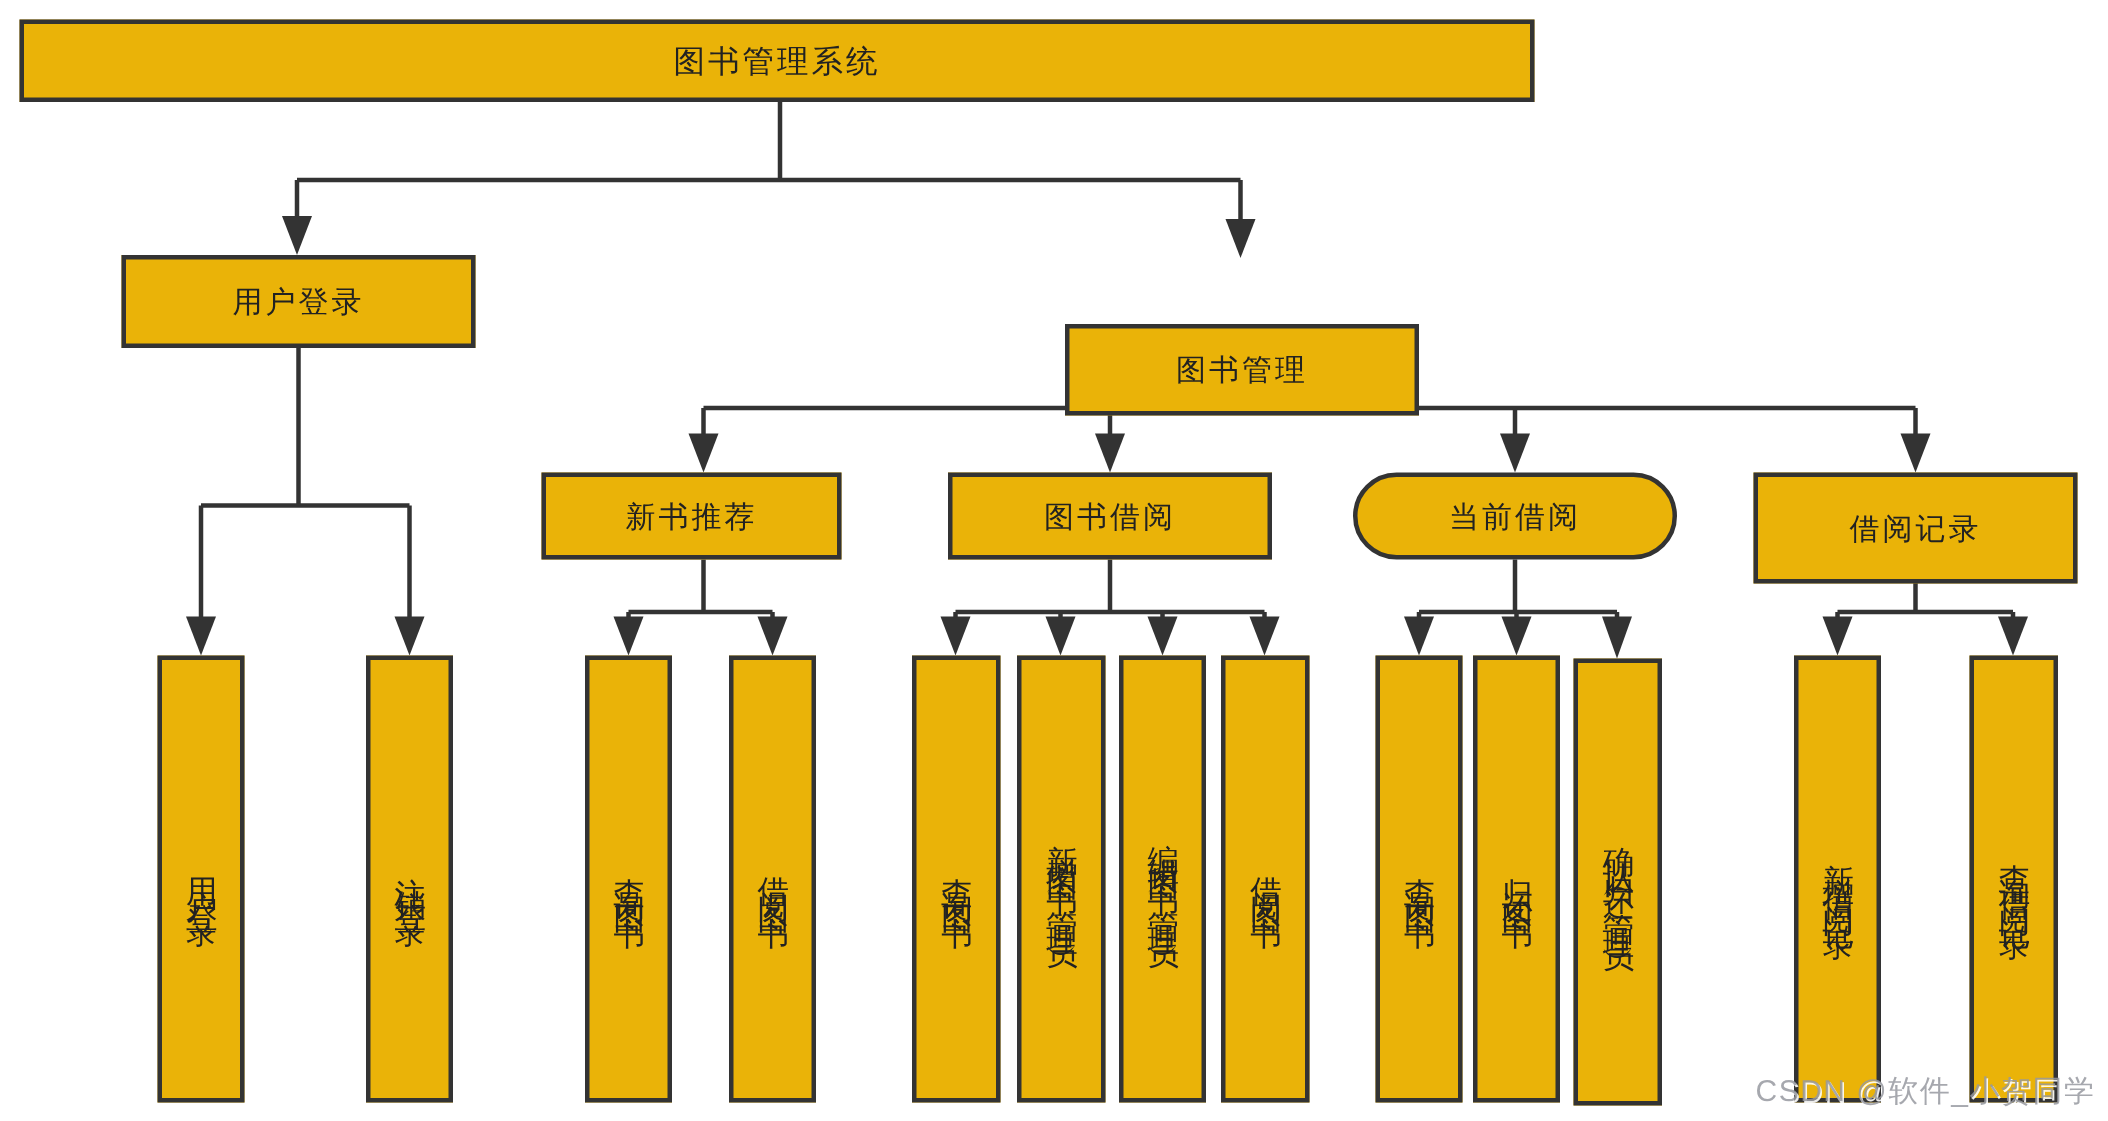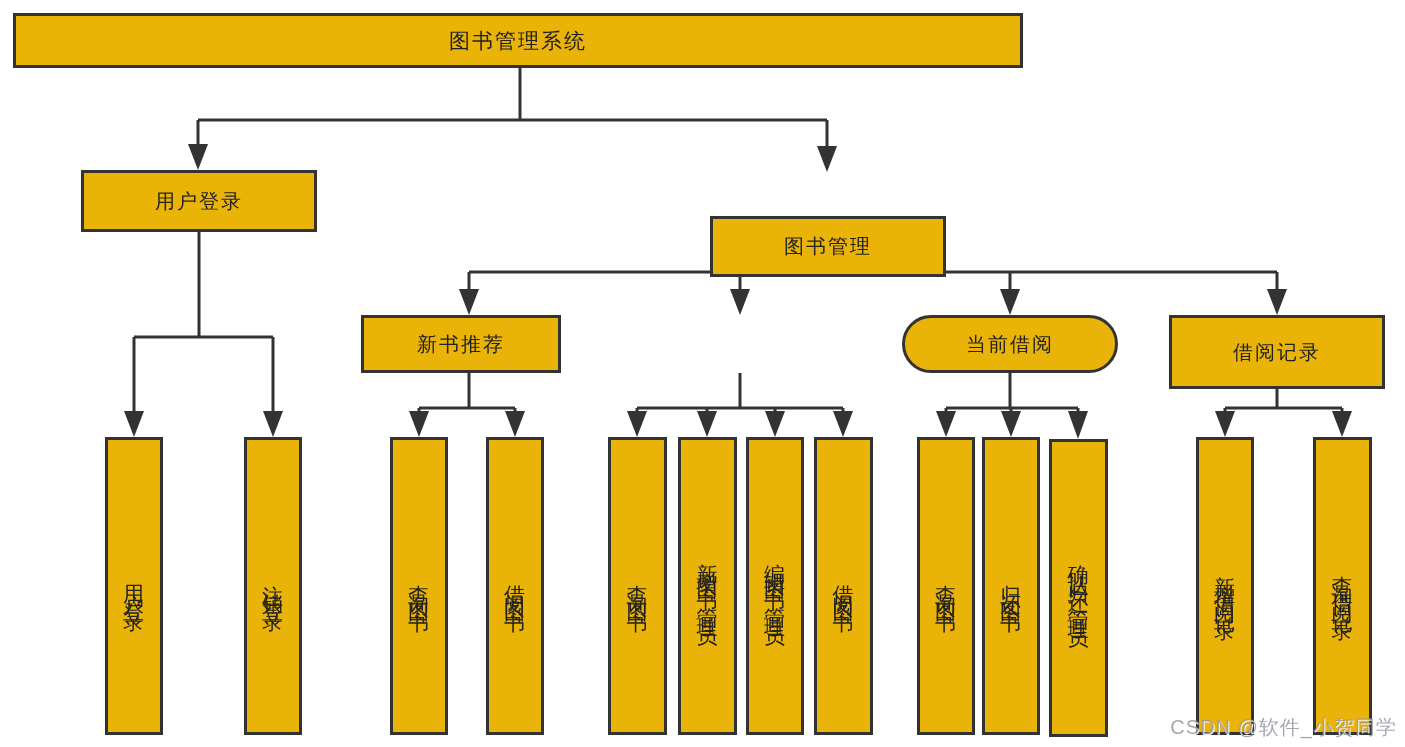--- a/index.html
+++ b/index.html
@@ -144,20 +144,23 @@
   <div class="node hbox" style="left:81px; top:170px; width:236px; height:62px;">
     <span>用户登录</span>
   </div>
   <div class="node hbox" style="left:710px; top:172px; width:236px; height:61px;margin-top:44px;">
     <span>图书管理</span>
   </div>
 
   <div class="node hbox" style="left:361px; top:315px; width:200px; height:58px;">
     <span>新书推荐</span>
   </div>
+  <div class="node hbox" style="left:632px; top:315px; width:216px; height:58px;">
+    <span>图书借阅</span>
+  </div>
   <div class="node hbox" style="left:902px; top:315px; width:216px; height:58px;border-radius:29px;">
     <span>当前借阅</span>
   </div>
   <div class="node hbox" style="left:1169px; top:315px; width:216px; height:74px;">
     <span>借阅记录</span>
   </div>
 
   <div class="node vbox" style="left:105px; top:437px; width:58px; height:298px;">
     <span>用户登录</span>
   </div>

